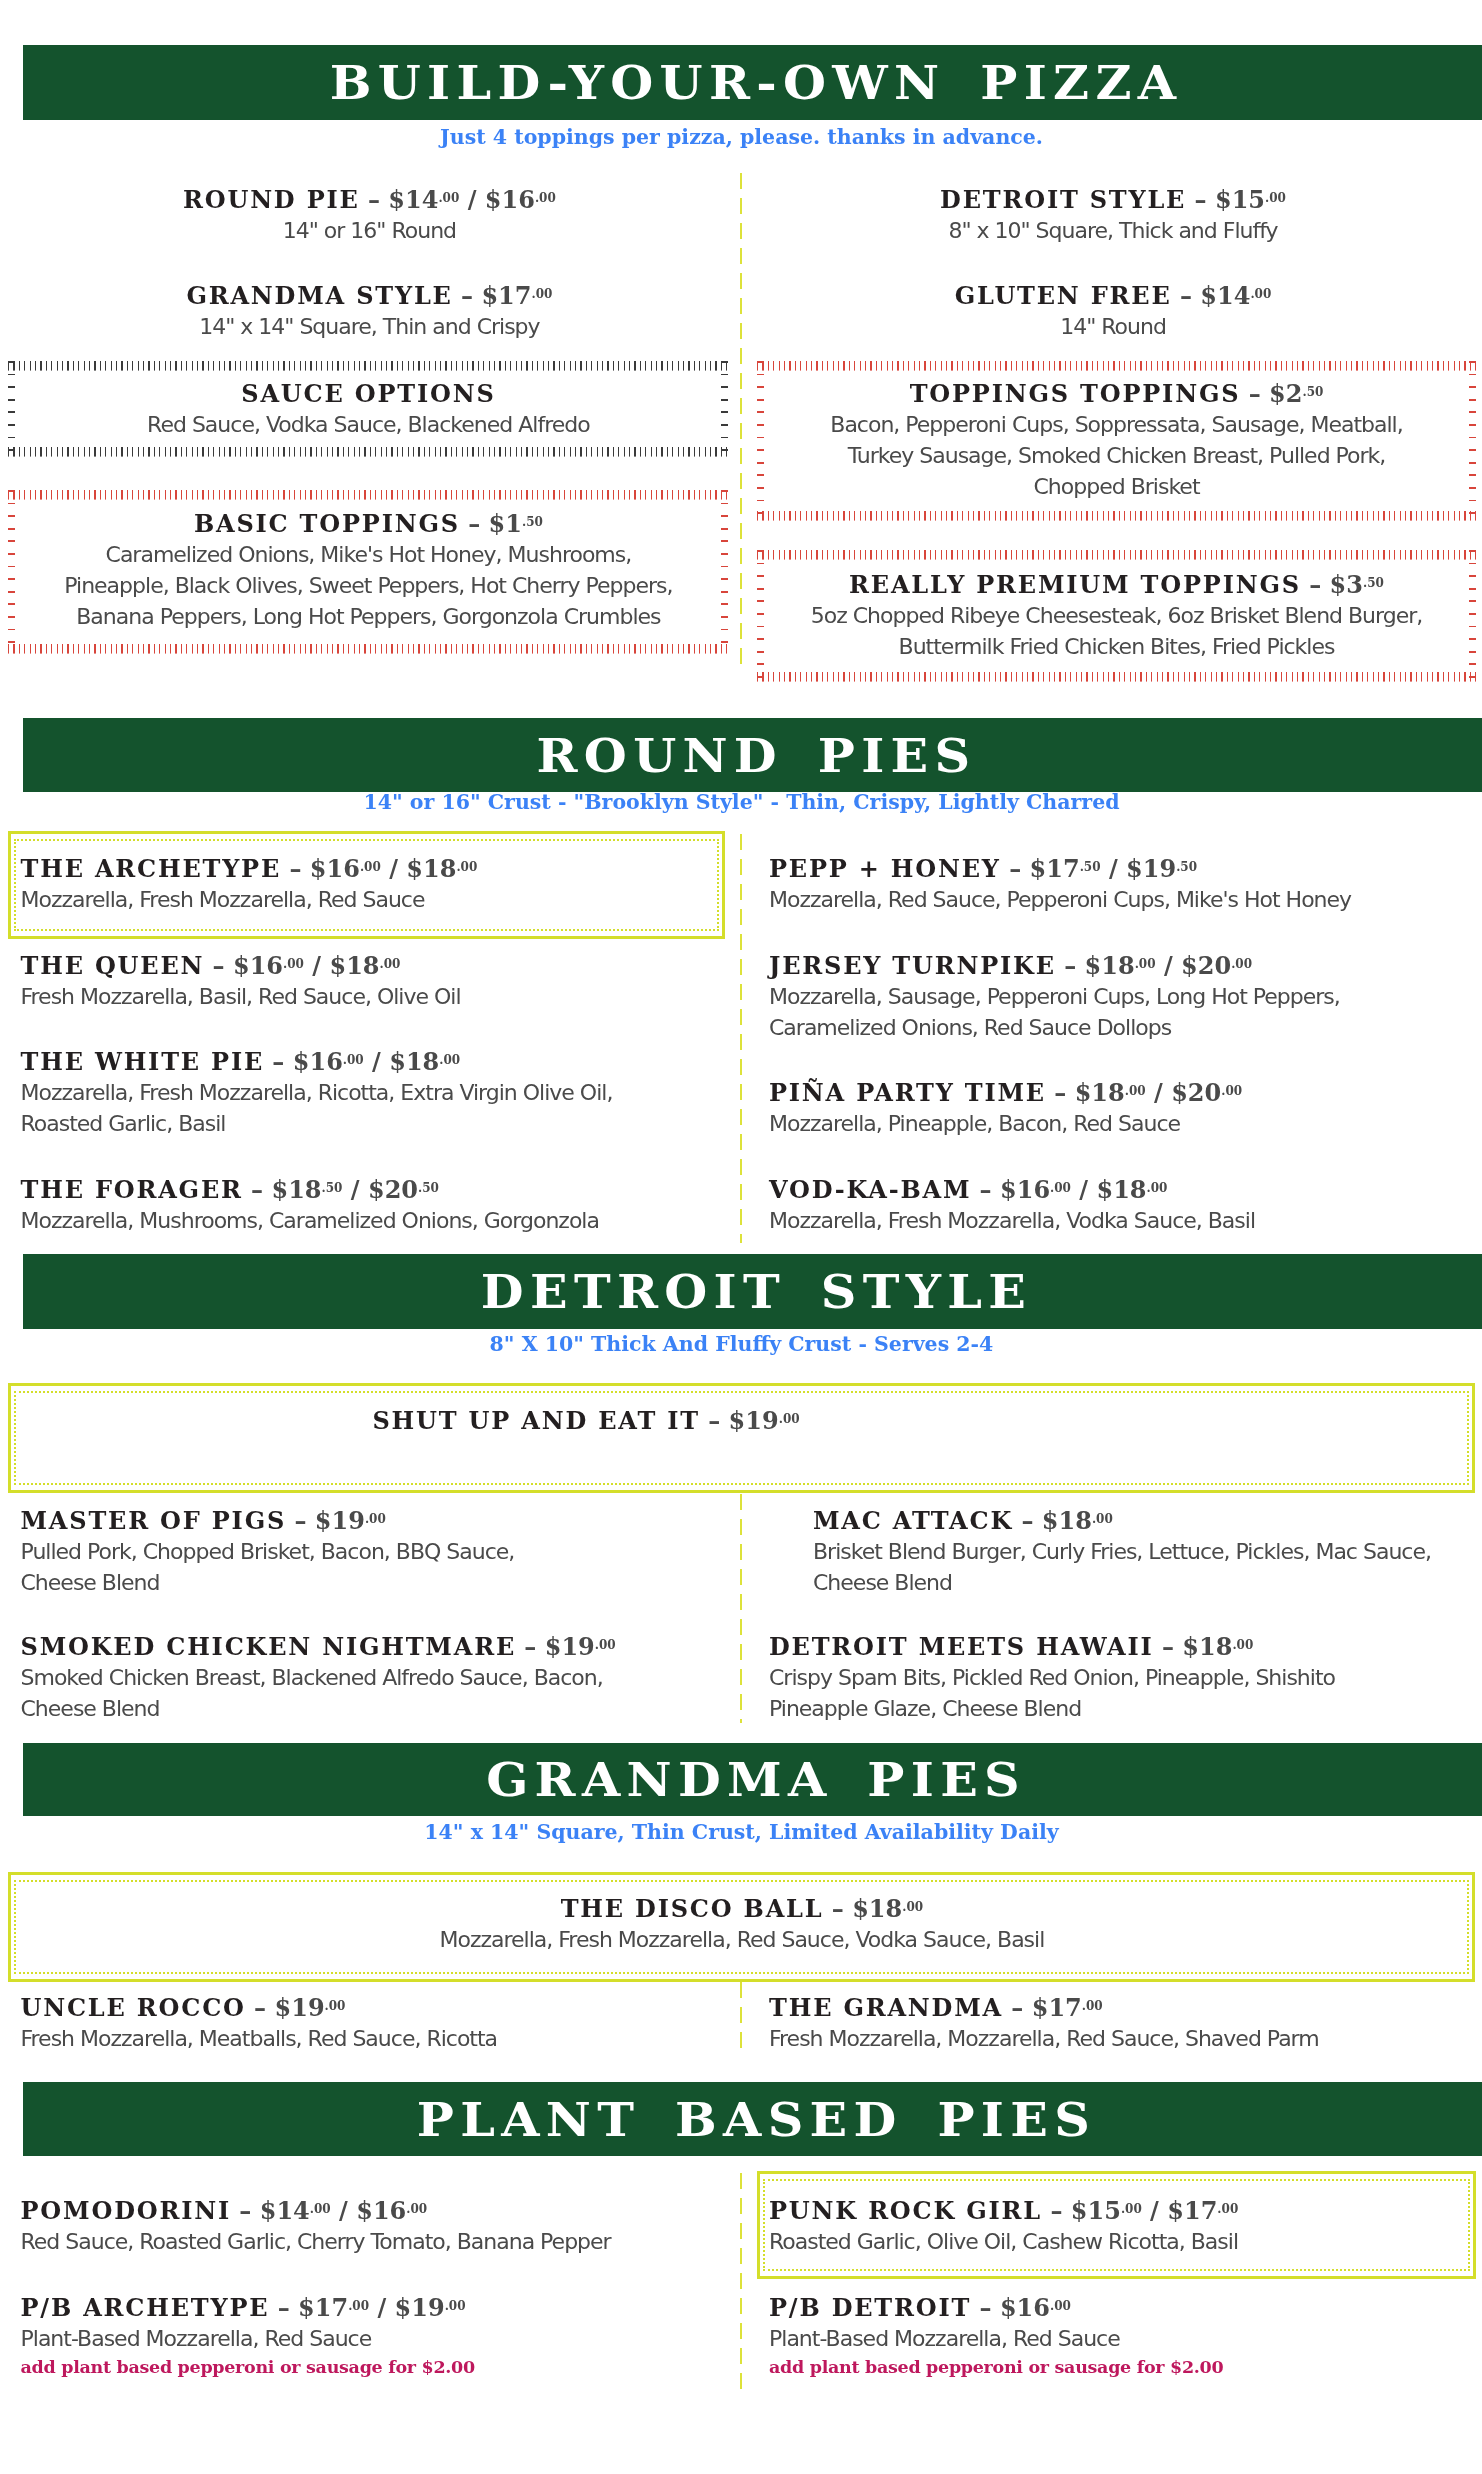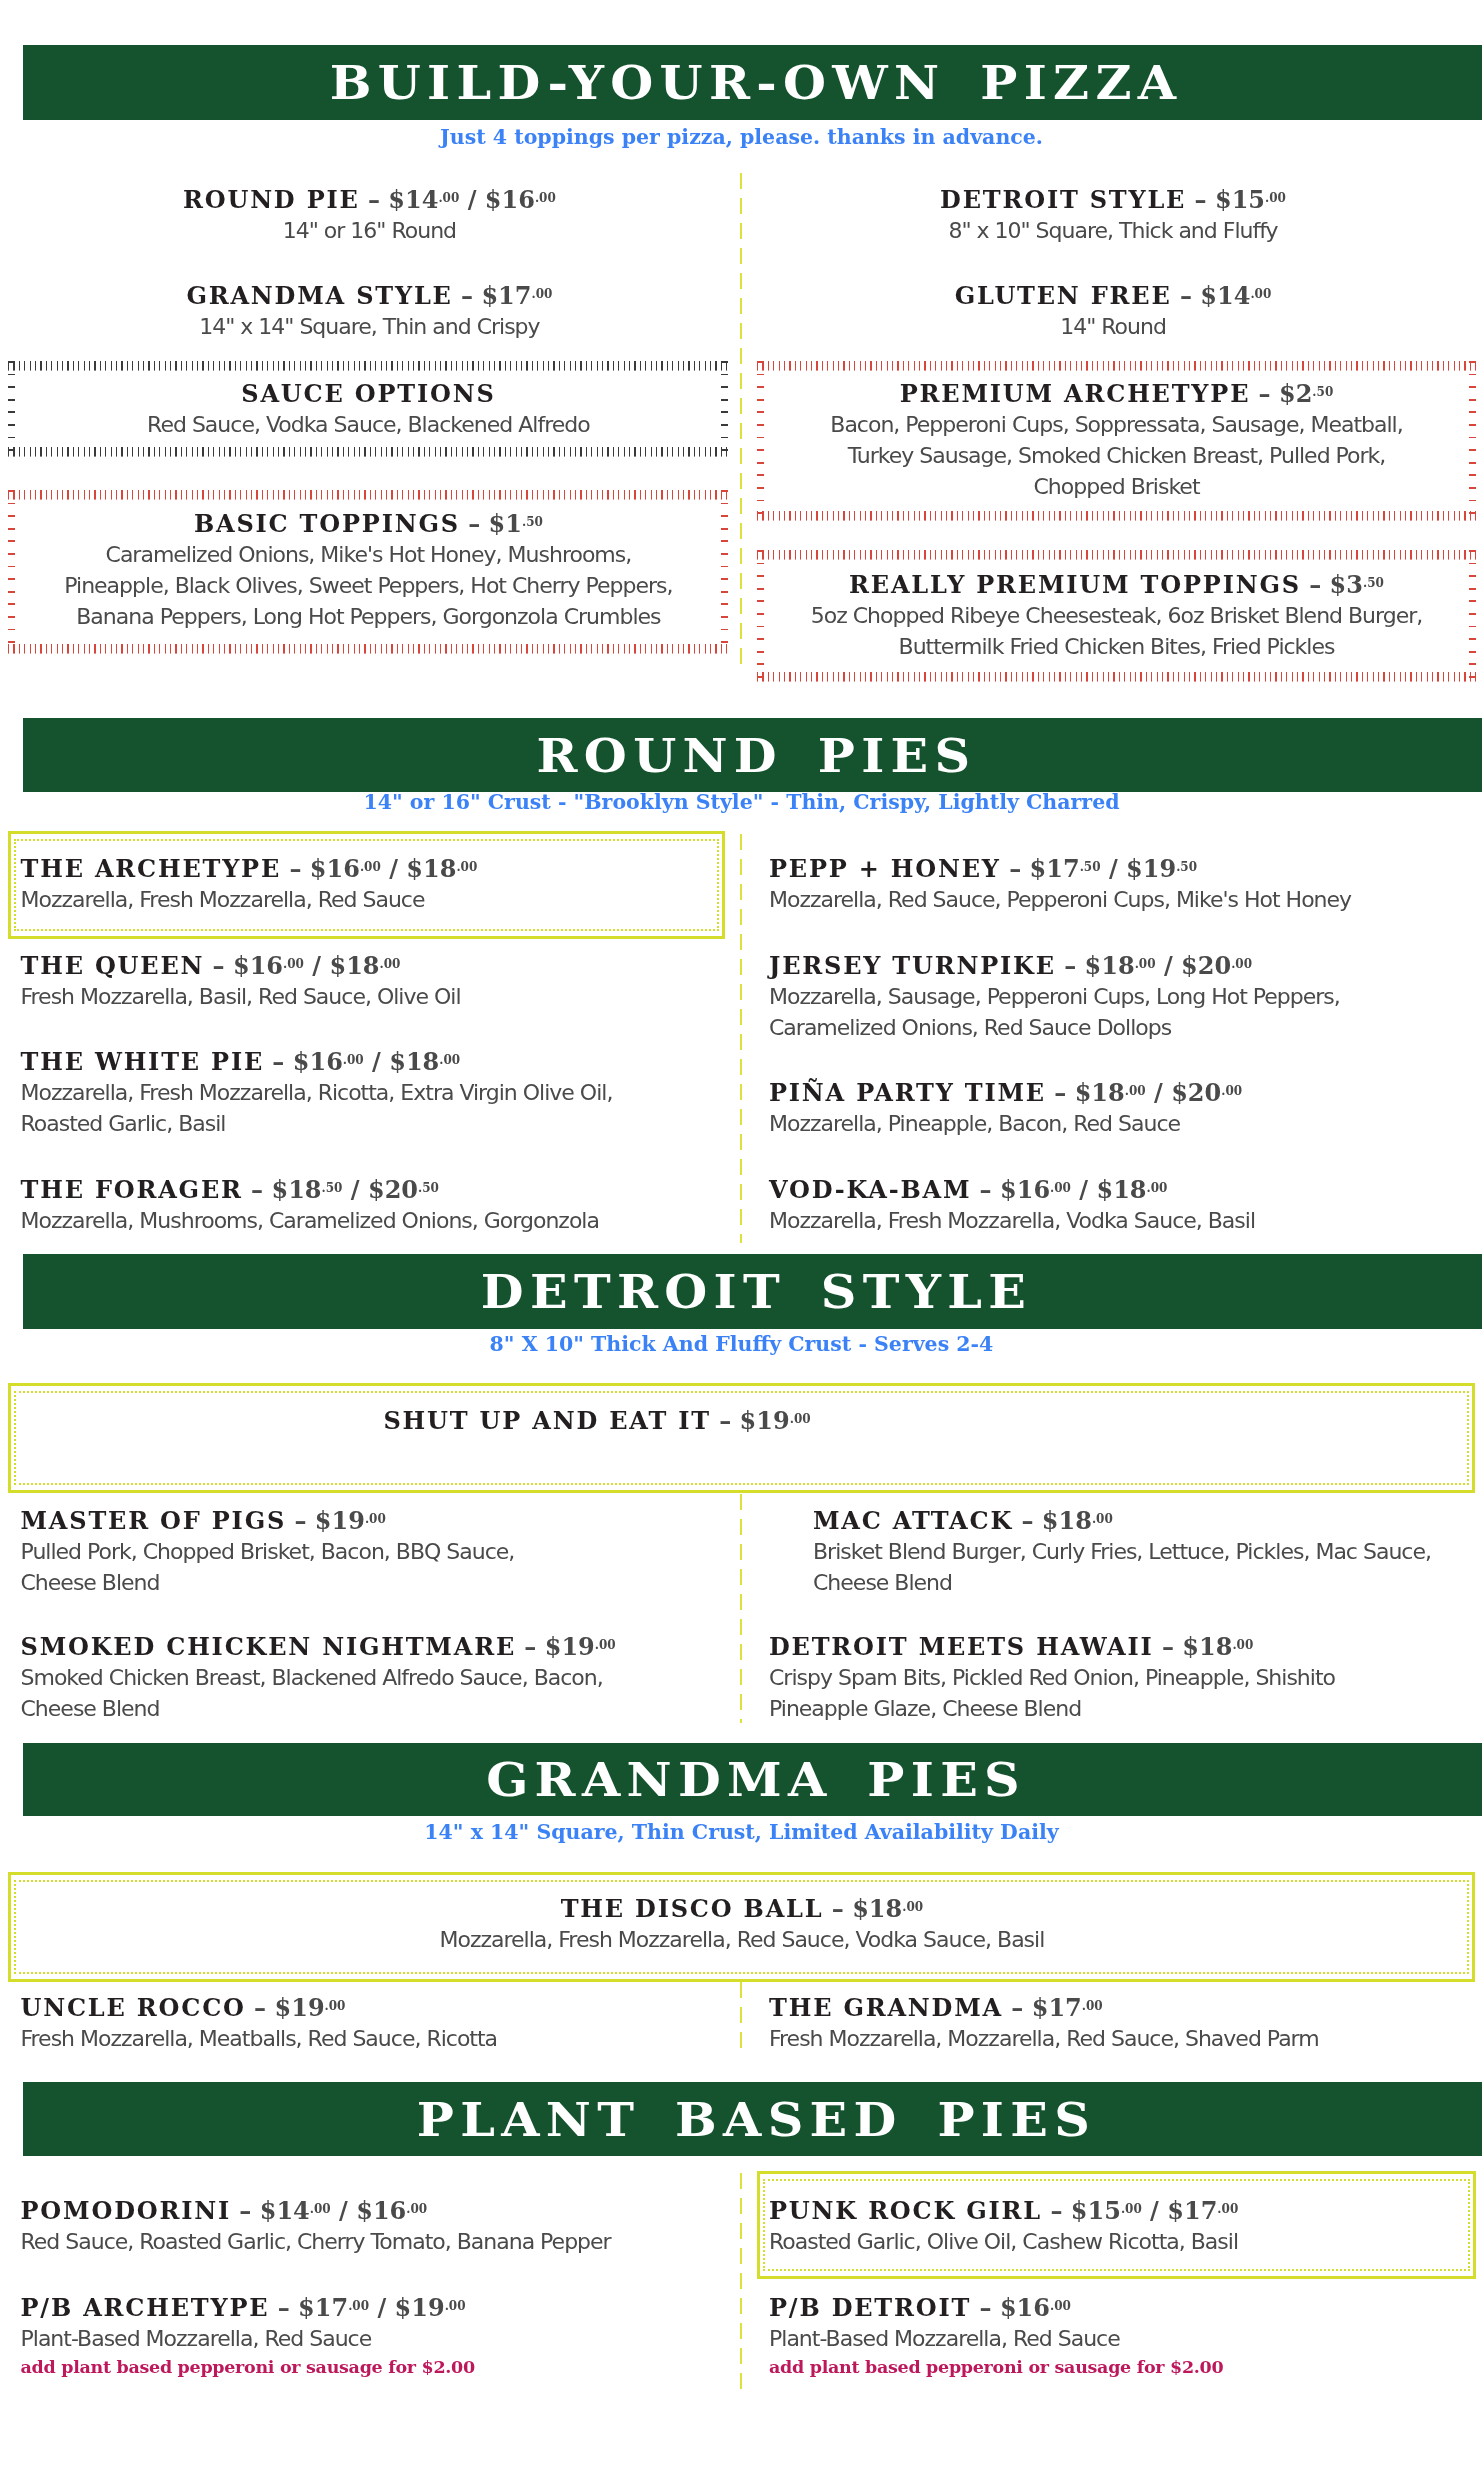--- a/index.html
+++ b/index.html
@@ -69,21 +69,21 @@
     <div class="desc">
       <div>Caramelized Onions, Mike's Hot Honey, Mushrooms,</div>
       <div>Pineapple, Black Olives, Sweet Peppers, Hot Cherry Peppers,</div>
       <div>Banana Peppers, Long Hot Peppers, Gorgonzola Crumbles</div>
     </div>
   </div>
 </div>
 
 <div class="tickbox red" style="left:757px;top:361px;width:719px;height:160px;">
   <div class="box-inner" style="top:17px;">
-    <div class="title"><span>PREMIUM ARCHETYPE</span><span class="price"><span> – </span><span>$2</span><sup>.50</sup></span></div>
+    <div class="title"><span>TOPPINGS TOPPINGS</span><span class="price"><span> – </span><span>$2</span><sup>.50</sup></span></div>
     <div class="desc">
       <div>Bacon, Pepperoni Cups, Soppressata, Sausage, Meatball,</div>
       <div>Turkey Sausage,  Smoked Chicken Breast, Pulled Pork,</div>
       <div>Chopped Brisket</div>
     </div>
   </div>
 </div>
 
 <div class="tickbox red" style="left:757px;top:550px;width:719px;height:132px;">
   <div class="box-inner" style="top:19px;">
@@ -140,21 +140,21 @@
   <div class="title"><span>VOD-KA-BAM</span><span class="price"><span> – </span><span>$16</span><sup>.00</sup><span> / </span><span>$18</span><sup>.00</sup></span></div>
   <div class="desc">Mozzarella, Fresh Mozzarella, Vodka Sauce, Basil</div>
 </div>
 
 <div class="band" style="top:1254px;height:75px;">
   <h1>DETROIT STYLE</h1>
 </div>
 <div class="sub" style="top:1332px;">8" X 10" Thick And Fluffy Crust - Serves 2-4</div>
 
 <div class="featbox" style="left:8.4px;top:1383px;width:1467px;height:110px;"></div>
-<div class="item center" style="left:14px;width:1166px;top:1405px;">
+<div class="item center" style="left:3px;width:1166px;top:1405px;">
   <div class="title"><span>SHUT UP AND EAT IT</span><span class="price"><span> – </span><span>$19</span><sup>.00</sup></span></div>
 </div>
 <div class="divider" style="top:1494px;height:229px;"></div>
 
 <div class="item" style="left:20.5px;top:1505px;">
   <div class="title"><span>MASTER OF PIGS</span><span class="price"><span> – </span><span>$19</span><sup>.00</sup></span></div>
   <div class="desc">
       <div>Pulled Pork, Chopped Brisket, Bacon, BBQ Sauce,</div>
       <div>Cheese Blend</div>
     </div>

